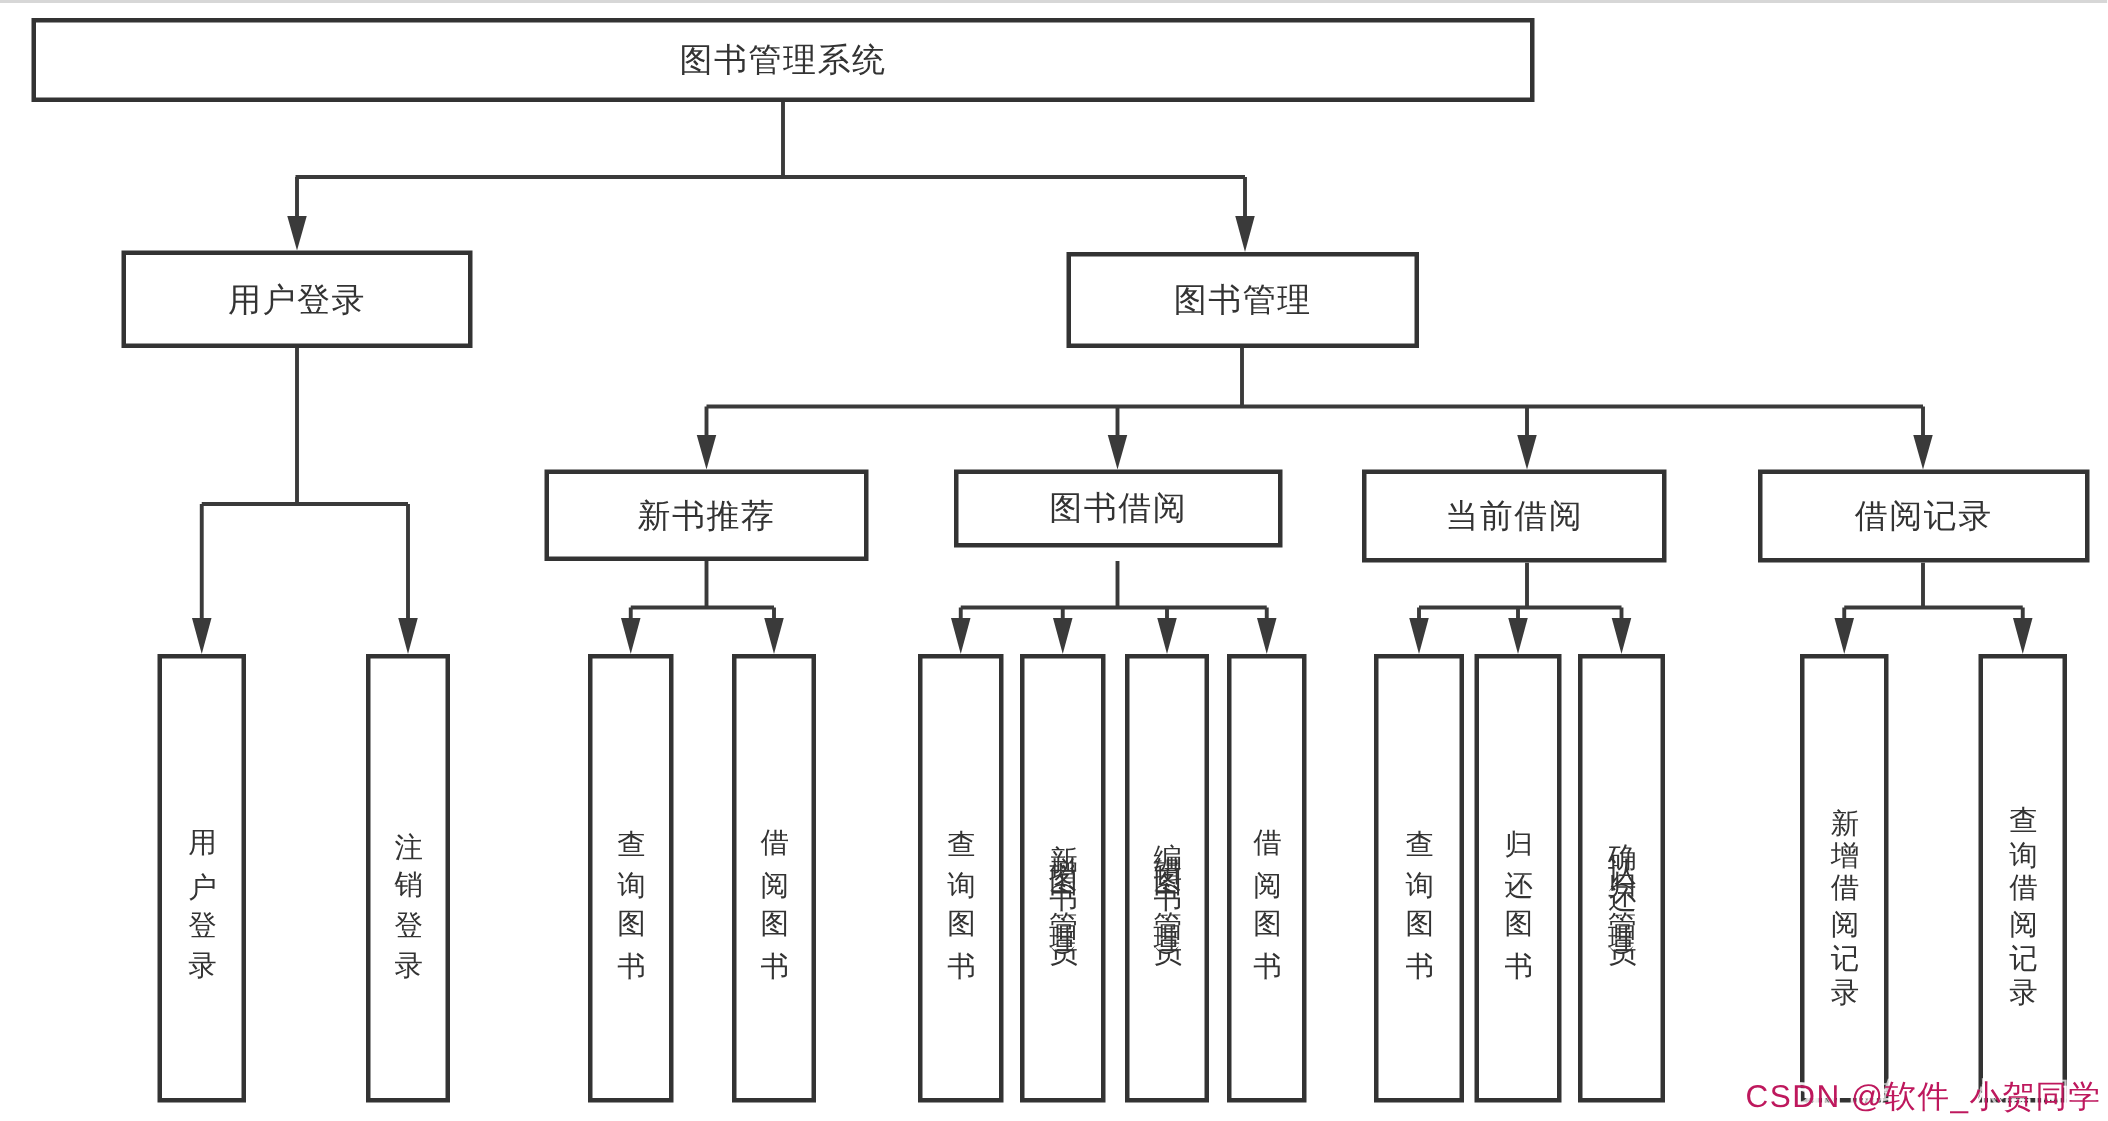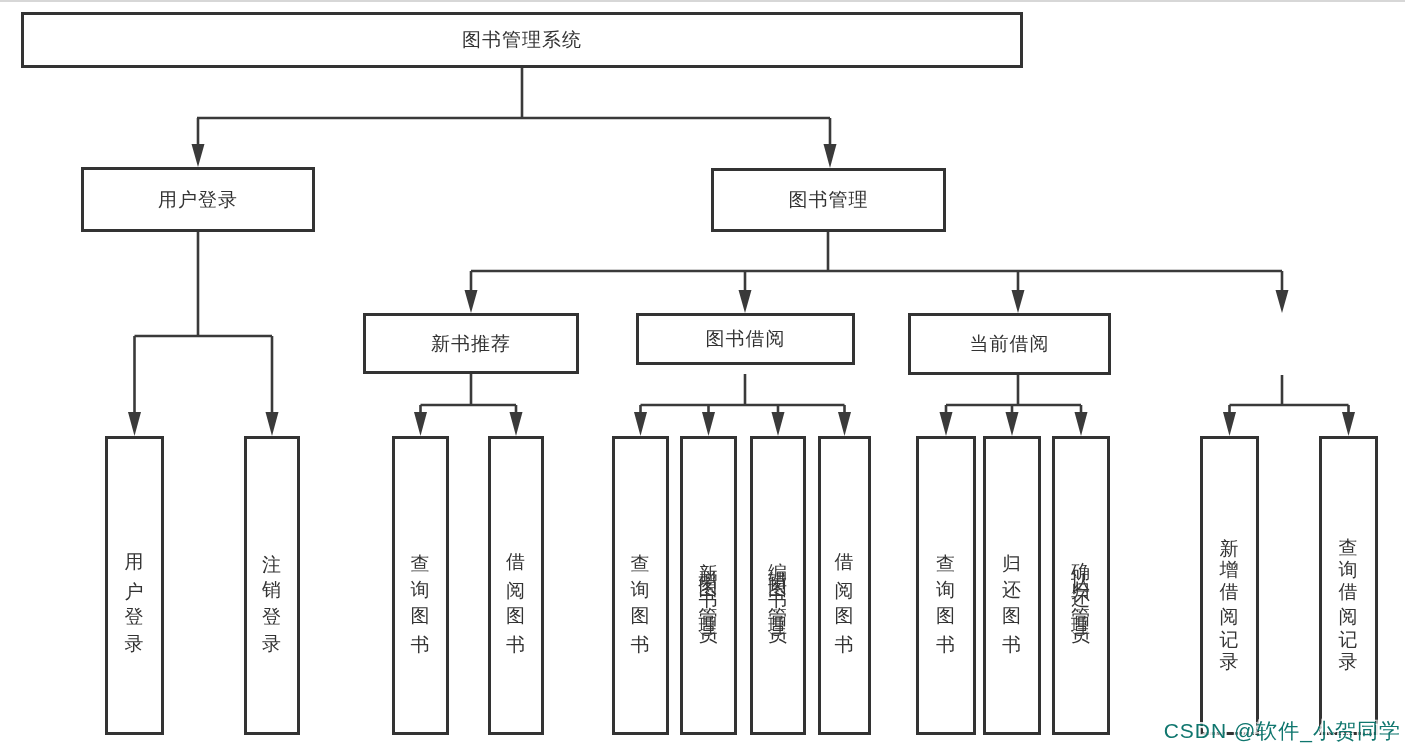--- a/index.html
+++ b/index.html
@@ -10,27 +10,27 @@
   .stage::before{
     content:""; position:absolute; left:0; top:0; width:100%; height:2px;
     background:#d7d7d7;
   }
   .connectors { position:absolute; left:0; top:0; }
   .node {
     position:absolute; box-sizing:border-box; background:#ffffff;
     border:3px solid #333333; color:#333333;
     display:flex; align-items:center; justify-content:center;
   }
-  .node.h span { font-size:19px; letter-spacing:1px; white-space:nowrap; }
+  .node.h span { font-size:22px; letter-spacing:1px; white-space:nowrap; }
   .node.v span { writing-mode:vertical-rl; text-orientation:mixed; font-size:19px; line-height:1; }
   .node.sp4 span { letter-spacing:27px; padding-top:13px; }
   .node.sp6 span { letter-spacing:23px; padding-top:11px; }
   .node.sp9 span { letter-spacing:9px;  padding-top:4px;  }
   .watermark {
-    position:absolute; right:4px; bottom:2px; font-size:21px; color:#0f766e;
+    position:absolute; right:4px; bottom:2px; font-size:21px; color:#be185d;
     letter-spacing:1px; white-space:nowrap; z-index:10;
     text-shadow:2px 2px 0 rgba(255,255,255,.95), -2px -2px 0 rgba(255,255,255,.7),
                 2px -2px 0 rgba(255,255,255,.7), -2px 2px 0 rgba(255,255,255,.7);
   }
 </style>
 </head>
 <body>
 
 <div class="stage">
 
@@ -113,20 +113,23 @@
 
   <div class="node h" style="left:363px;top:313px;width:216px;height:61px">
     <span>新书推荐</span>
   </div>
   <div class="node h" style="left:636px;top:313px;width:219px;height:52px">
     <span>图书借阅</span>
   </div>
   <div class="node h" style="left:908px;top:313px;width:203px;height:62px">
     <span>当前借阅</span>
   </div>
+  <div class="node h" style="left:1172px;top:313px;width:221px;height:62px">
+    <span>借阅记录</span>
+  </div>
 
   <div class="node v sp4" style="left:105px;top:436px;width:59px;height:299px">
     <span>用户登录</span>
   </div>
   <div class="node v sp4" style="left:244px;top:436px;width:56px;height:299px">
     <span>注销登录</span>
   </div>
   <div class="node v sp4" style="left:392px;top:436px;width:57px;height:299px">
     <span>查询图书</span>
   </div>

